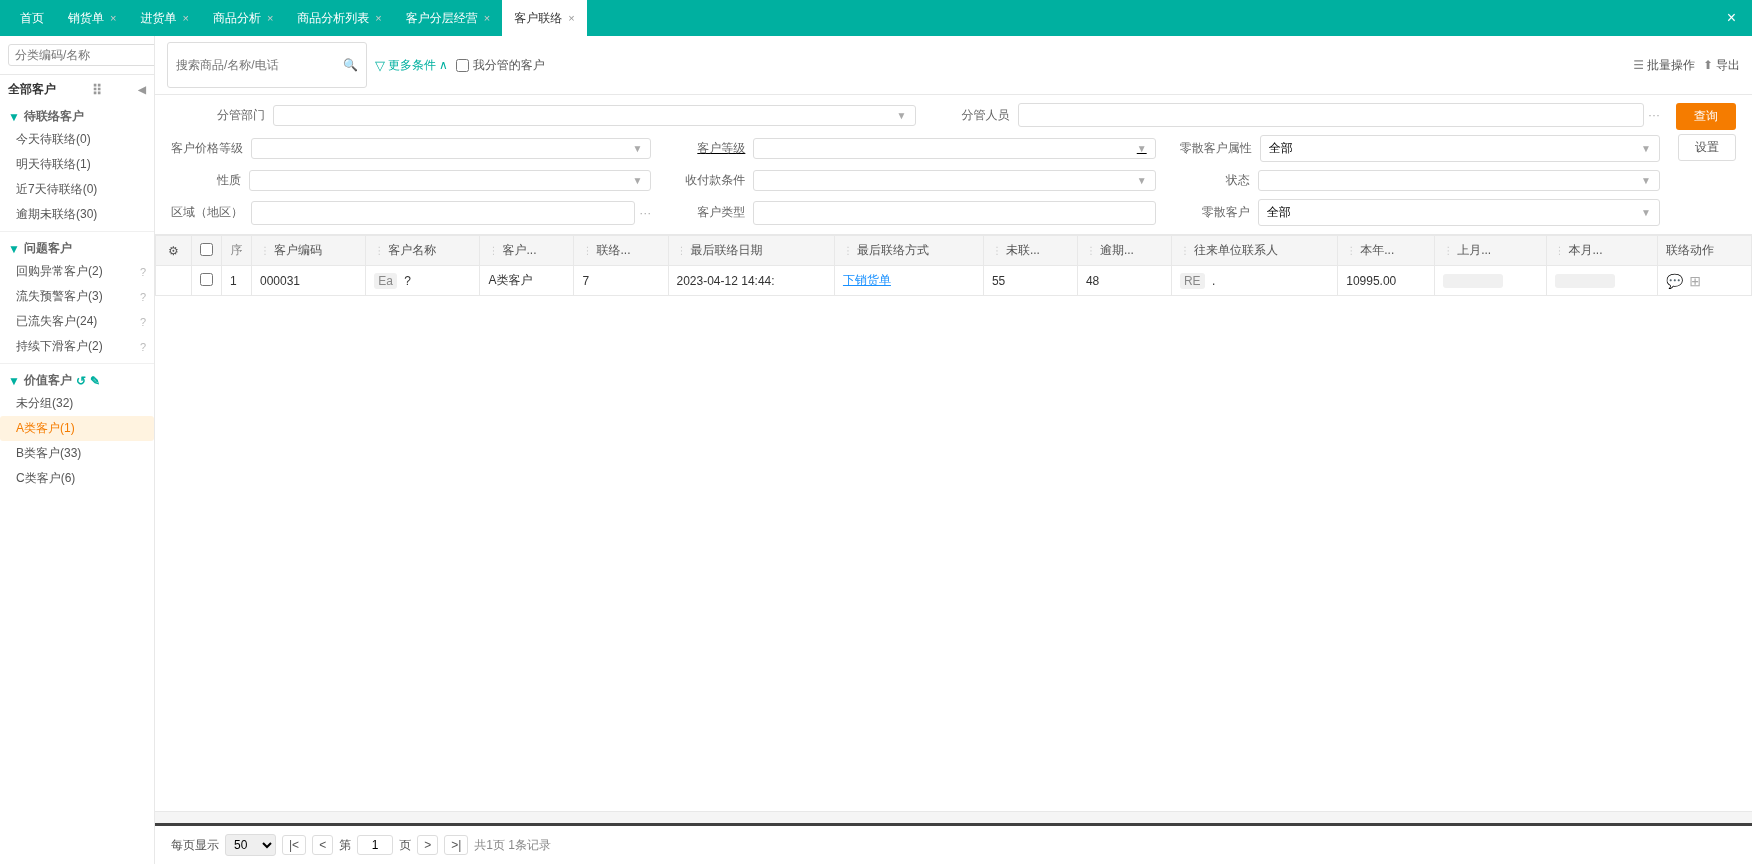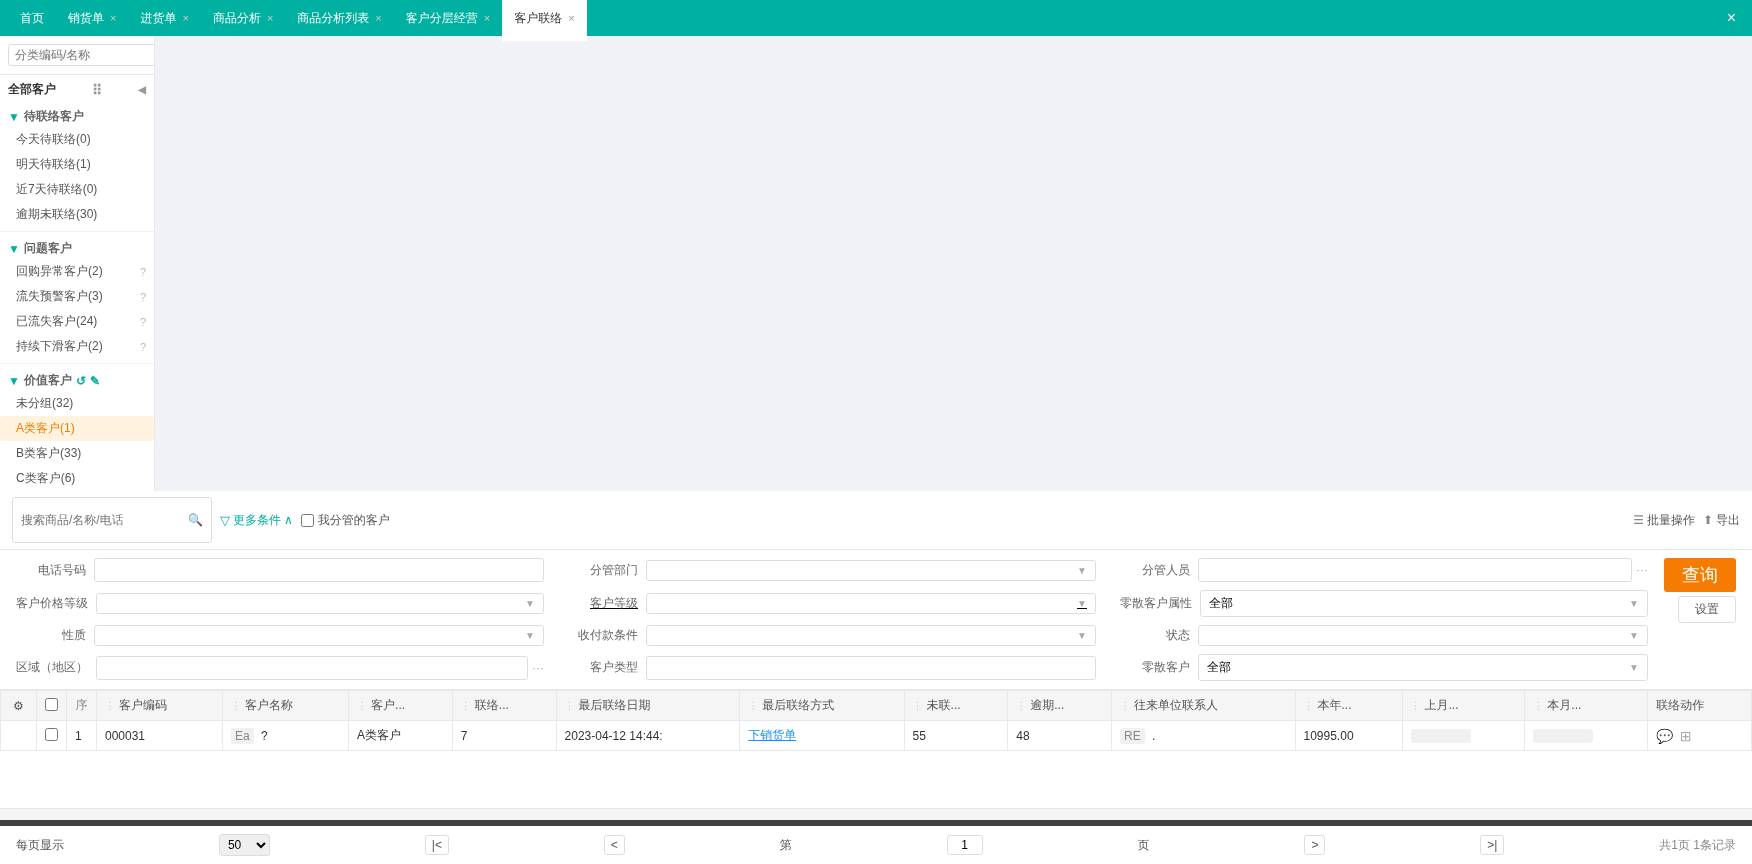--- a/index.html
+++ b/index.html
@@ -8,21 +8,21 @@
     
     .top-nav { display: flex; align-items: center; background: #00b0a0; height: 36px; padding: 0 8px; }
     .nav-item { color: #fff; padding: 0 12px; height: 45px; display: flex; align-items: center; cursor: pointer; font-size: 13px; white-space: nowrap; }
     .nav-item.active { background: #fff; color: #333; border-radius: 4px 4px 0 0; }
     .nav-item .close-x { margin-left: 6px; font-size: 11px; color: #ccc; }
     .nav-item.active .close-x { color: #999; }
     .nav-spacer { flex: 1; }
     .nav-close-btn { color: #fff; cursor: pointer; font-size: 16px; padding: 0 8px; }
 
     
-    .main-layout { display: flex; height: calc(864px - 36px); flex-direction: column; }
+    .main-layout { display: flex; height: calc(864px - 36px); }
 
     
     .sidebar { width: 155px; background: #fff; border-right: 1px solid #e8e8e8; display: flex; flex-direction: column; overflow-y: auto; flex-shrink: 0; }
     .sidebar-search { padding: 8px; border-bottom: 1px solid #e8e8e8; display: flex; align-items: center; }
     .sidebar-search input { flex: 1; border: 1px solid #ddd; border-radius: 3px; padding: 3px 6px; font-size: 12px; outline: none; }
     .sidebar-header { display: flex; align-items: center; justify-content: space-between; font-weight: bold; color: #333; padding: 6px 8px; cursor: pointer; }
     .sidebar-header .dots-icon { color: #999; font-size: 14px; }
     .sidebar-header .collapse-icon { color: #999; font-size: 10px; }
     .sidebar-group-label { display: flex; align-items: center; color: #666; font-size: 12px; padding: 4px 8px 2px 8px; font-weight: bold; }
     .sidebar-group-label .tri { margin-right: 4px; color: #00b0a0; }
@@ -51,21 +51,21 @@
     .filter-panel { background: #fff; border-bottom: 1px solid #e8e8e8; padding: 8px 16px; }
     .filter-row { display: flex; align-items: center; margin-bottom: 8px; gap: 0; }
     .filter-row:last-child { margin-bottom: 0; }
     .filter-cell { display: flex; align-items: center; flex: 1; min-width: 0; }
     .filter-label { color: #666; white-space: nowrap; margin-right: 8px; min-width: 70px; text-align: right; }
     .filter-input { flex: 1; border: 1px solid #ddd; border-radius: 3px; padding: 4px 8px; font-size: 12px; outline: none; background: #fff; }
     .filter-select { flex: 1; border: 1px solid #ddd; border-radius: 3px; padding: 4px 8px; font-size: 12px; outline: none; background: #fff; display: flex; align-items: center; justify-content: space-between; cursor: pointer; }
     .filter-select .arrow { color: #aaa; font-size: 10px; }
     .filter-dots { color: #aaa; margin-left: 4px; cursor: pointer; }
     .filter-actions { display: flex; flex-direction: column; align-items: flex-end; padding-left: 16px; }
-    .btn-query { background: #f57c00; color: #fff; border: none; border-radius: 3px; padding: 5px 18px; cursor: pointer; font-size: 18px; margin-bottom: 4px; }
+    .btn-query { background: #f57c00; color: #fff; border: none; border-radius: 3px; padding: 5px 18px; cursor: pointer; font-size: 12px; margin-bottom: 4px; }
     .btn-settings { background: #fff; color: #555; border: 1px solid #ddd; border-radius: 3px; padding: 4px 16px; cursor: pointer; font-size: 12px; }
 
     
     .table-area { flex: 1; overflow: auto; background: #fff; margin: 0; }
     table { width: 100%; border-collapse: collapse; }
     thead tr { background: #f5f5f5; }
     th { border: 1px solid #e8e8e8; padding: 6px 8px; text-align: left; color: #555; font-weight: normal; white-space: nowrap; font-size: 12px; position: sticky; top: 0; background: #f5f5f5; z-index: 1; }
     td { border: 1px solid #e8e8e8; padding: 6px 8px; color: #333; font-size: 12px; white-space: nowrap; }
     .th-gear { width: 36px; text-align: center; }
     .th-check { width: 30px; text-align: center; }
@@ -74,21 +74,21 @@
     .link-text { color: #1890ff; text-decoration: underline; cursor: pointer; }
     .row-action { display: flex; align-items: center; gap: 6px; }
     .row-action-icon { color: #aaa; cursor: pointer; font-size: 14px; }
     .blurred-cell { background: #f0f0f0; border-radius: 3px; color: transparent; width: 60px; display: inline-block; }
 
     
     .scroll-bar-area { height: 12px; background: #f5f5f5; border-top: 1px solid #e8e8e8; overflow-x: auto; overflow-y: hidden; }
     .scroll-inner { width: 2000px; height: 1px; }
 
     
-    .pagination { display: flex; align-items: center; justify-content: space-between; padding: 8px 16px; background: #fff; border-top: 6px solid #404040; gap: 6px; color: #555; }
+    .pagination { display: flex; align-items: center; justify-content: flex-start; padding: 8px 16px; background: #fff; border-top: 3px solid #404040; gap: 6px; color: #555; }
     .pagination select { border: 1px solid #ddd; border-radius: 3px; padding: 2px 4px; font-size: 12px; }
     .pagination .page-btn { border: 1px solid #ddd; border-radius: 3px; padding: 2px 6px; cursor: pointer; background: #fff; color: #555; font-size: 12px; }
     .pagination input { border: 1px solid #ddd; border-radius: 3px; width: 36px; text-align: center; padding: 2px 4px; font-size: 12px; }
     .pagination .total { color: #888; }
   </style>
 </head>
 <body>
 
 <div class="top-nav">
   <div class="nav-item">
@@ -223,24 +223,20 @@
         <span class="icon">⬆</span>
         <span>导出</span>
       </div>
     </div>
 
     <div class="filter-panel">
       <div style="display:flex; align-items:flex-start;">
         <div style="flex:1;">
 
           <div class="filter-row">
-            <div class="filter-cell">
-              <span class="filter-label">电话号码</span>
-              <input class="filter-input" type="text" style="">
-            </div>
             <div class="filter-cell" style="margin-left:24px;">
               <span class="filter-label">分管部门</span>
               <div class="filter-select">
                 <span></span>
                 <span class="arrow">▼</span>
               </div>
             </div>
             <div class="filter-cell" style="margin-left:24px;">
               <span class="filter-label">分管人员</span>
               <input class="filter-input" type="text" style="">

